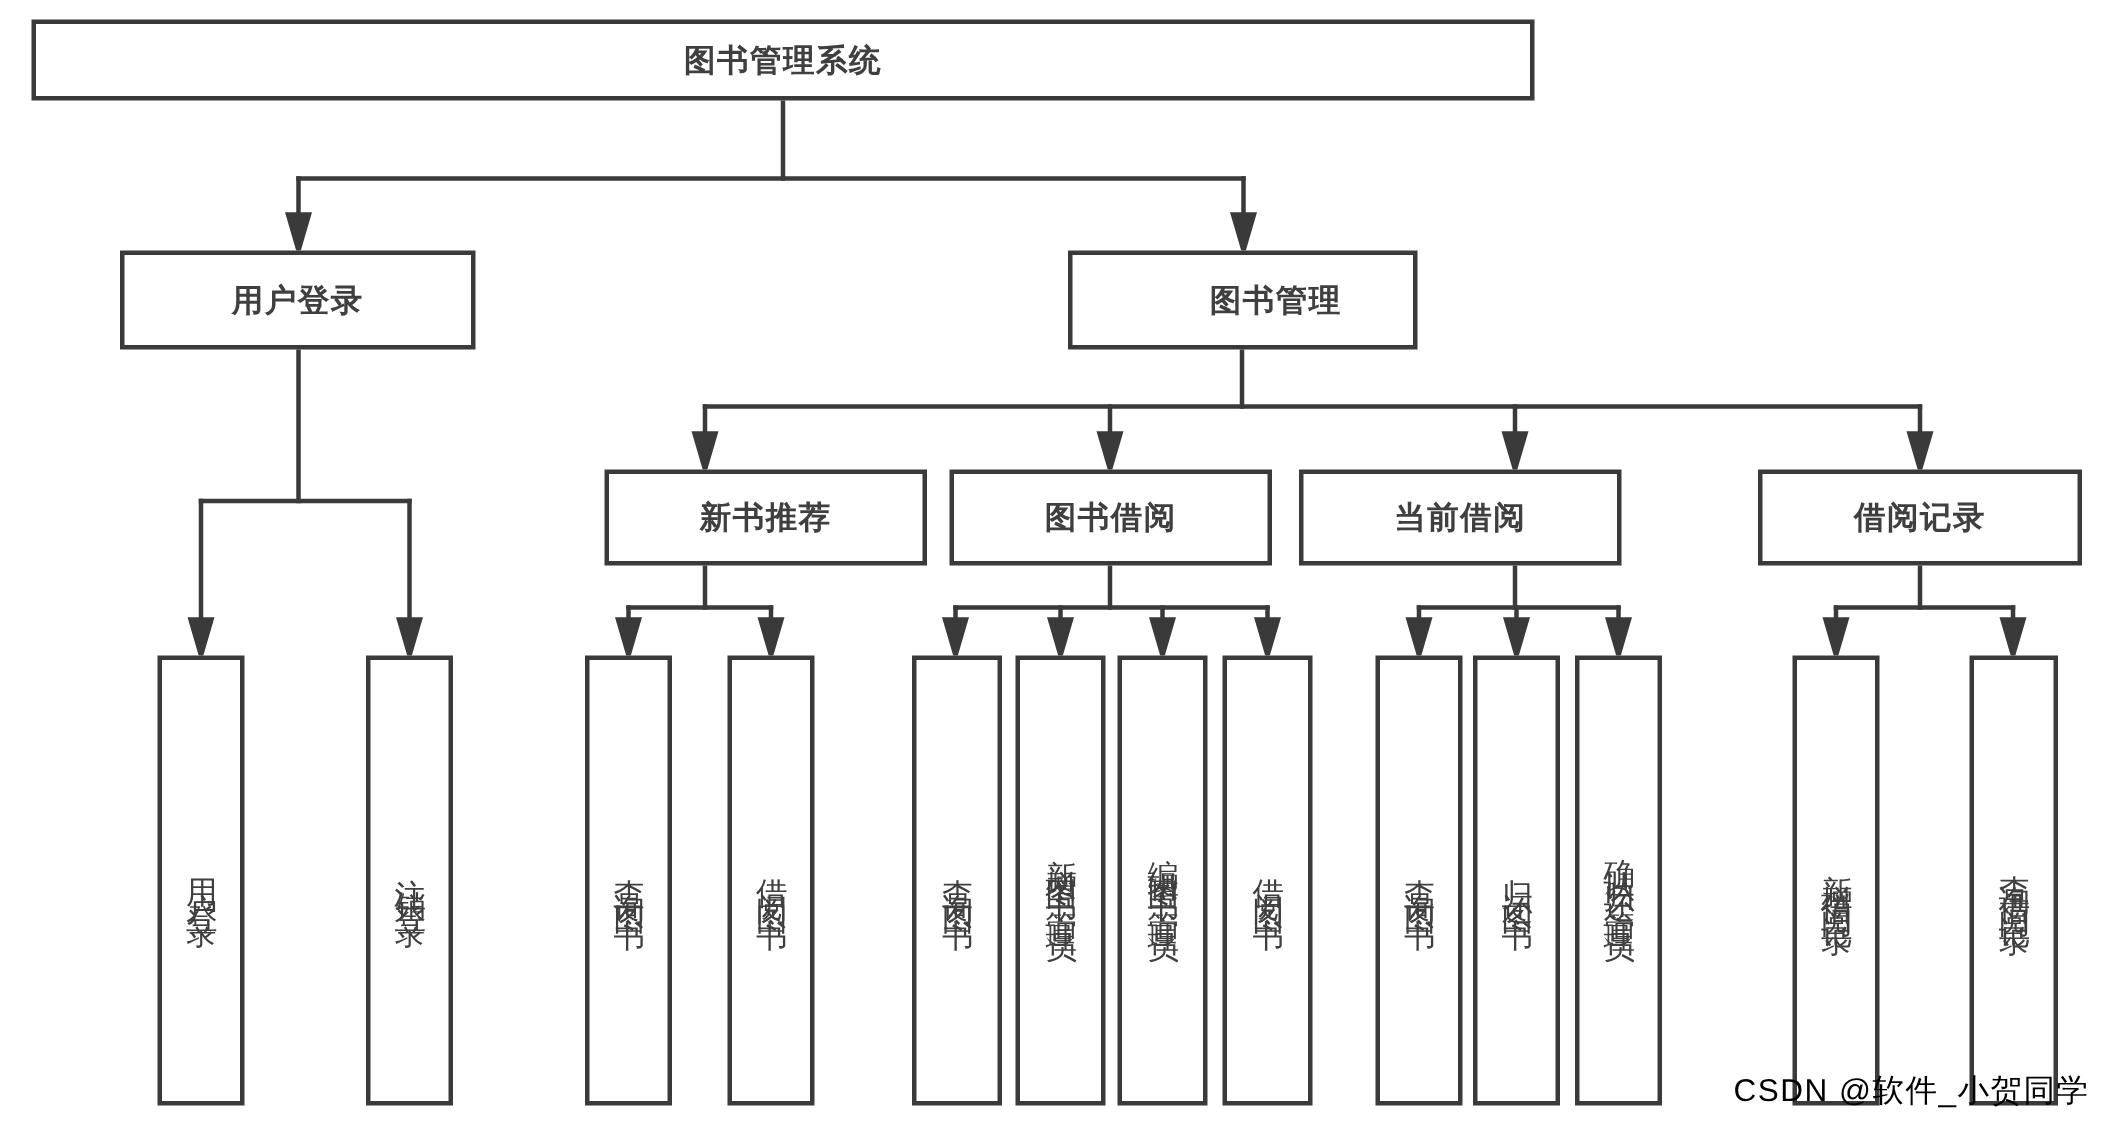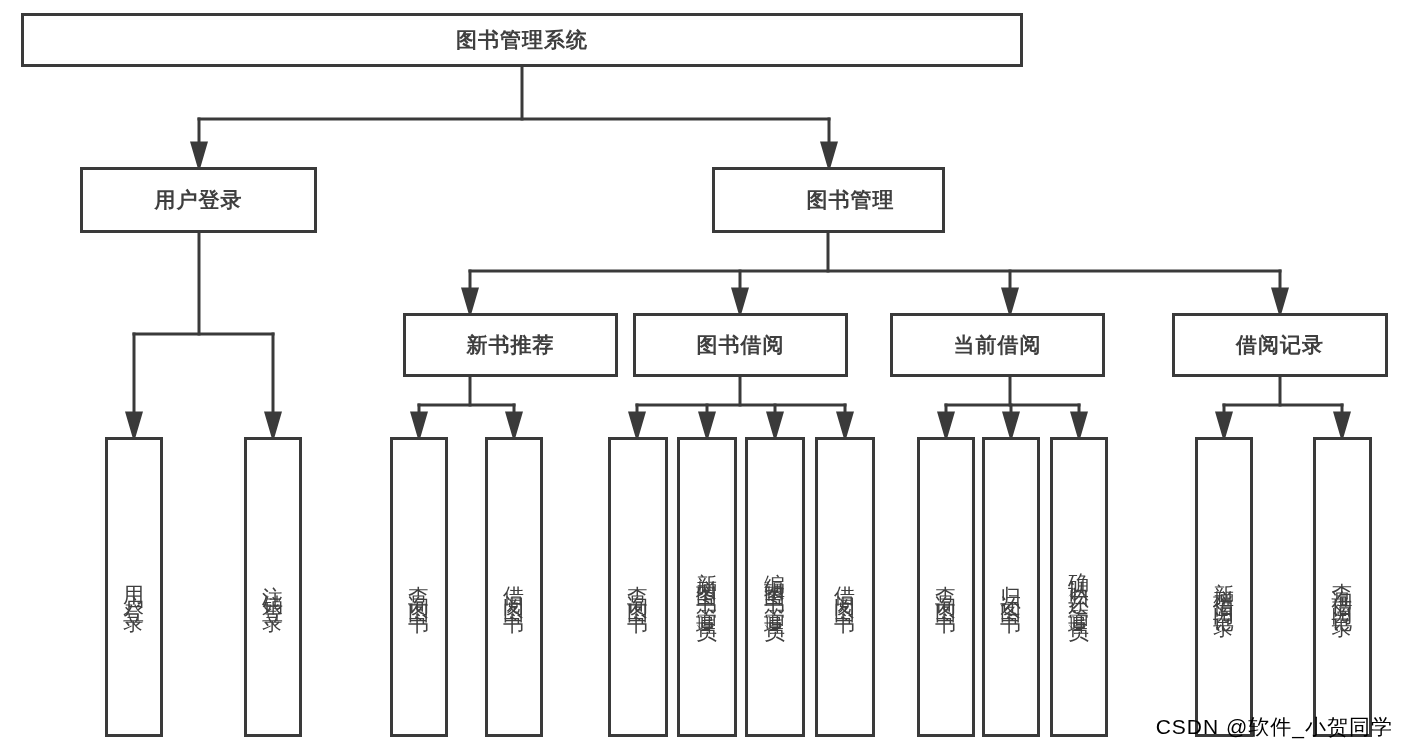--- a/index.html
+++ b/index.html
@@ -152,21 +152,21 @@
   <div class="node hlabel" style="left:712px; top:167px; width:233px; height:66px;padding-left:44px;">
     <span>图书管理</span>
   </div>
 
   <div class="node hlabel" style="left:363px; top:313px; width:215px; height:64px;margin-left:40px;">
     <span>新书推荐</span>
   </div>
   <div class="node hlabel" style="left:633px; top:313px; width:215px; height:64px;">
     <span>图书借阅</span>
   </div>
-  <div class="node hlabel" style="left:890px; top:313px; width:215px; height:64px;">
+  <div class="node hlabel" style="left:866px; top:313px; width:215px; height:64px;">
     <span>当前借阅</span>
   </div>
   <div class="node hlabel" style="left:1172px; top:313px; width:216px; height:64px;">
     <span>借阅记录</span>
   </div>
 
   <div class="node leaf" style="left:105px; top:437px; width:58px; height:300px;">
     <span>用户登录</span>
   </div>
   <div class="node leaf" style="left:244px; top:437px; width:58px; height:300px;">

